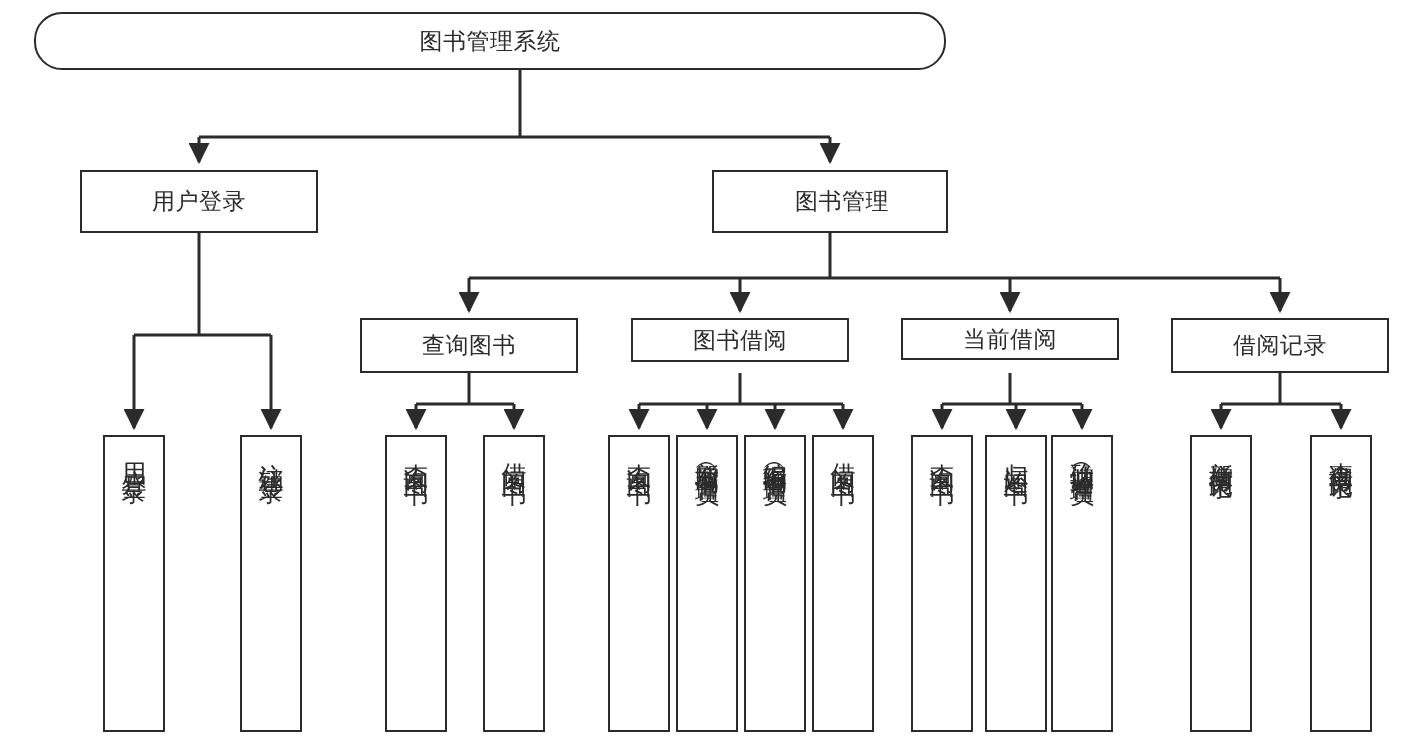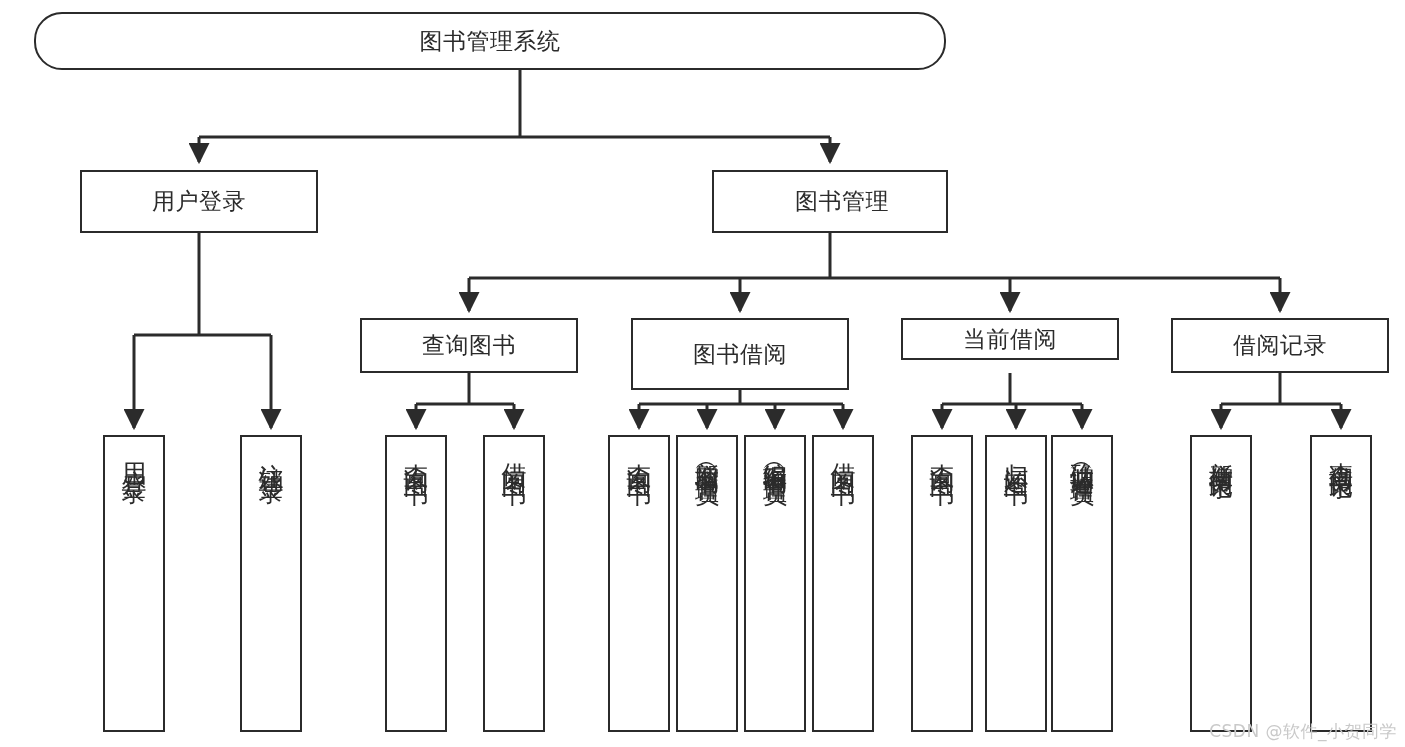--- a/index.html
+++ b/index.html
@@ -137,21 +137,21 @@
   <div class="node horiz" style="left: 80px; top: 170px; width: 238px; height: 63px; border-color: rgb(43, 43, 43);">
     <span class="lbl">用户登录</span>
   </div>
   <div class="node horiz" style="left: 712px; top: 170px; width: 236px; height: 63px; border-color: rgb(43, 43, 43); padding-left: 24px;">
     <span class="lbl">图书管理</span>
   </div>
 
   <div class="node horiz" style="left: 360px; top: 318px; width: 218px; height: 55px; border-color: rgb(43, 43, 43);">
     <span class="lbl">查询图书</span>
   </div>
-  <div class="node horiz" style="left: 631px; top: 318px; width: 218px; height: 72px; border-color: rgb(43, 43, 43);">
+  <div class="node horiz" style="left: 631px; top: 318px; width: 218px; height: 44px; border-color: rgb(43, 43, 43);">
     <span class="lbl">图书借阅</span>
   </div>
   <div class="node horiz" style="left: 901px; top: 318px; width: 218px; height: 42px; border-color: rgb(43, 43, 43);">
     <span class="lbl">当前借阅</span>
   </div>
   <div class="node horiz" style="left: 1171px; top: 318px; width: 218px; height: 55px; border-color: rgb(43, 43, 43);">
     <span class="lbl">借阅记录</span>
   </div>
 
   <div class="node vert" style="left: 103px; top: 435px; width: 62px; height: 297px; border-color: rgb(43, 43, 43);">
@@ -187,14 +187,13 @@
   <div class="node vert tall" style="left: 1051px; top: 435px; width: 62px; height: 297px; border-color: rgb(43, 43, 43);">
     <span class="lbl">确认归还（管理员）</span>
   </div>
   <div class="node vert tall" style="left: 1190px; top: 435px; width: 62px; height: 297px; border-color: rgb(43, 43, 43);">
     <span class="lbl">新增借阅记录</span>
   </div>
   <div class="node vert tall" style="left: 1310px; top: 435px; width: 62px; height: 297px; border-color: rgb(43, 43, 43);">
     <span class="lbl">查询借阅记录</span>
   </div>
 
-  <div class="watermark" style="color: rgb(201, 201, 201);">CSDN @软件_小贺同学</div>
 </div>
 
 </body></html>

